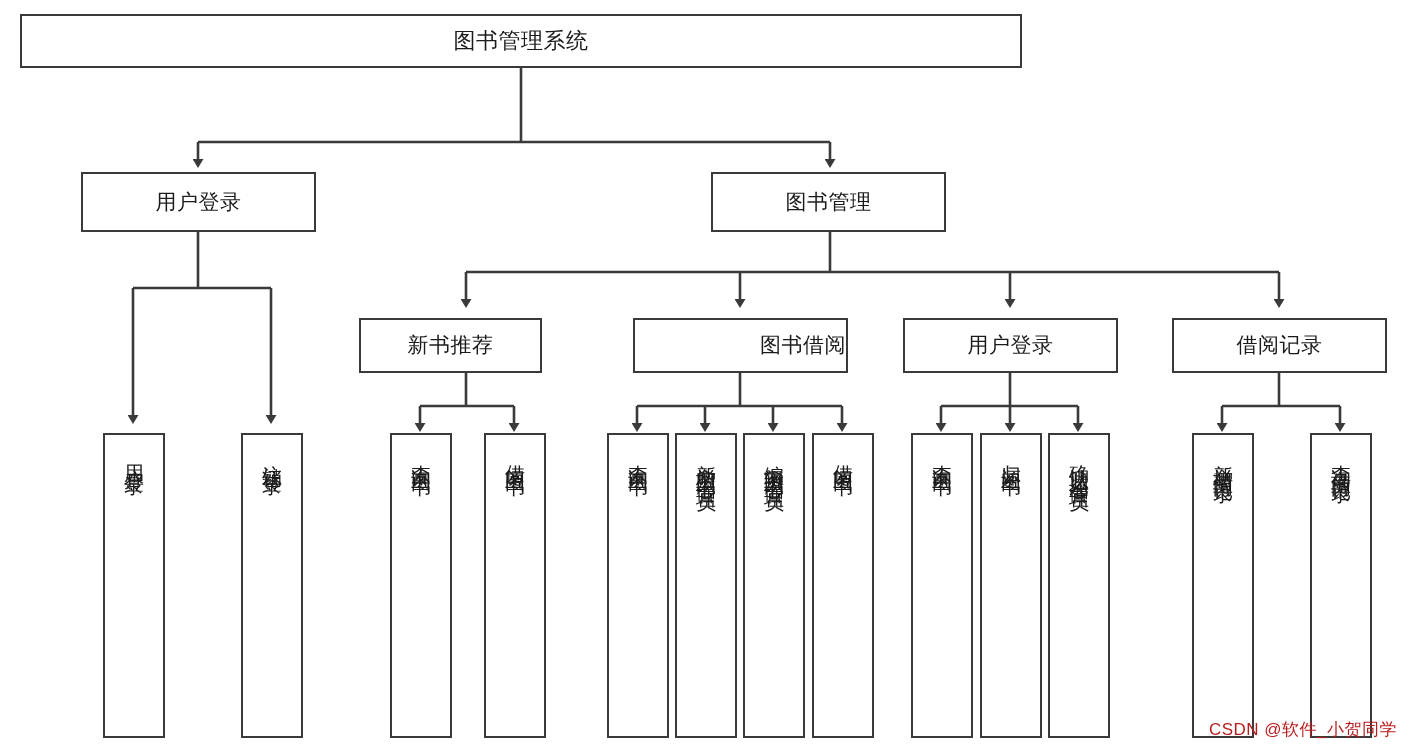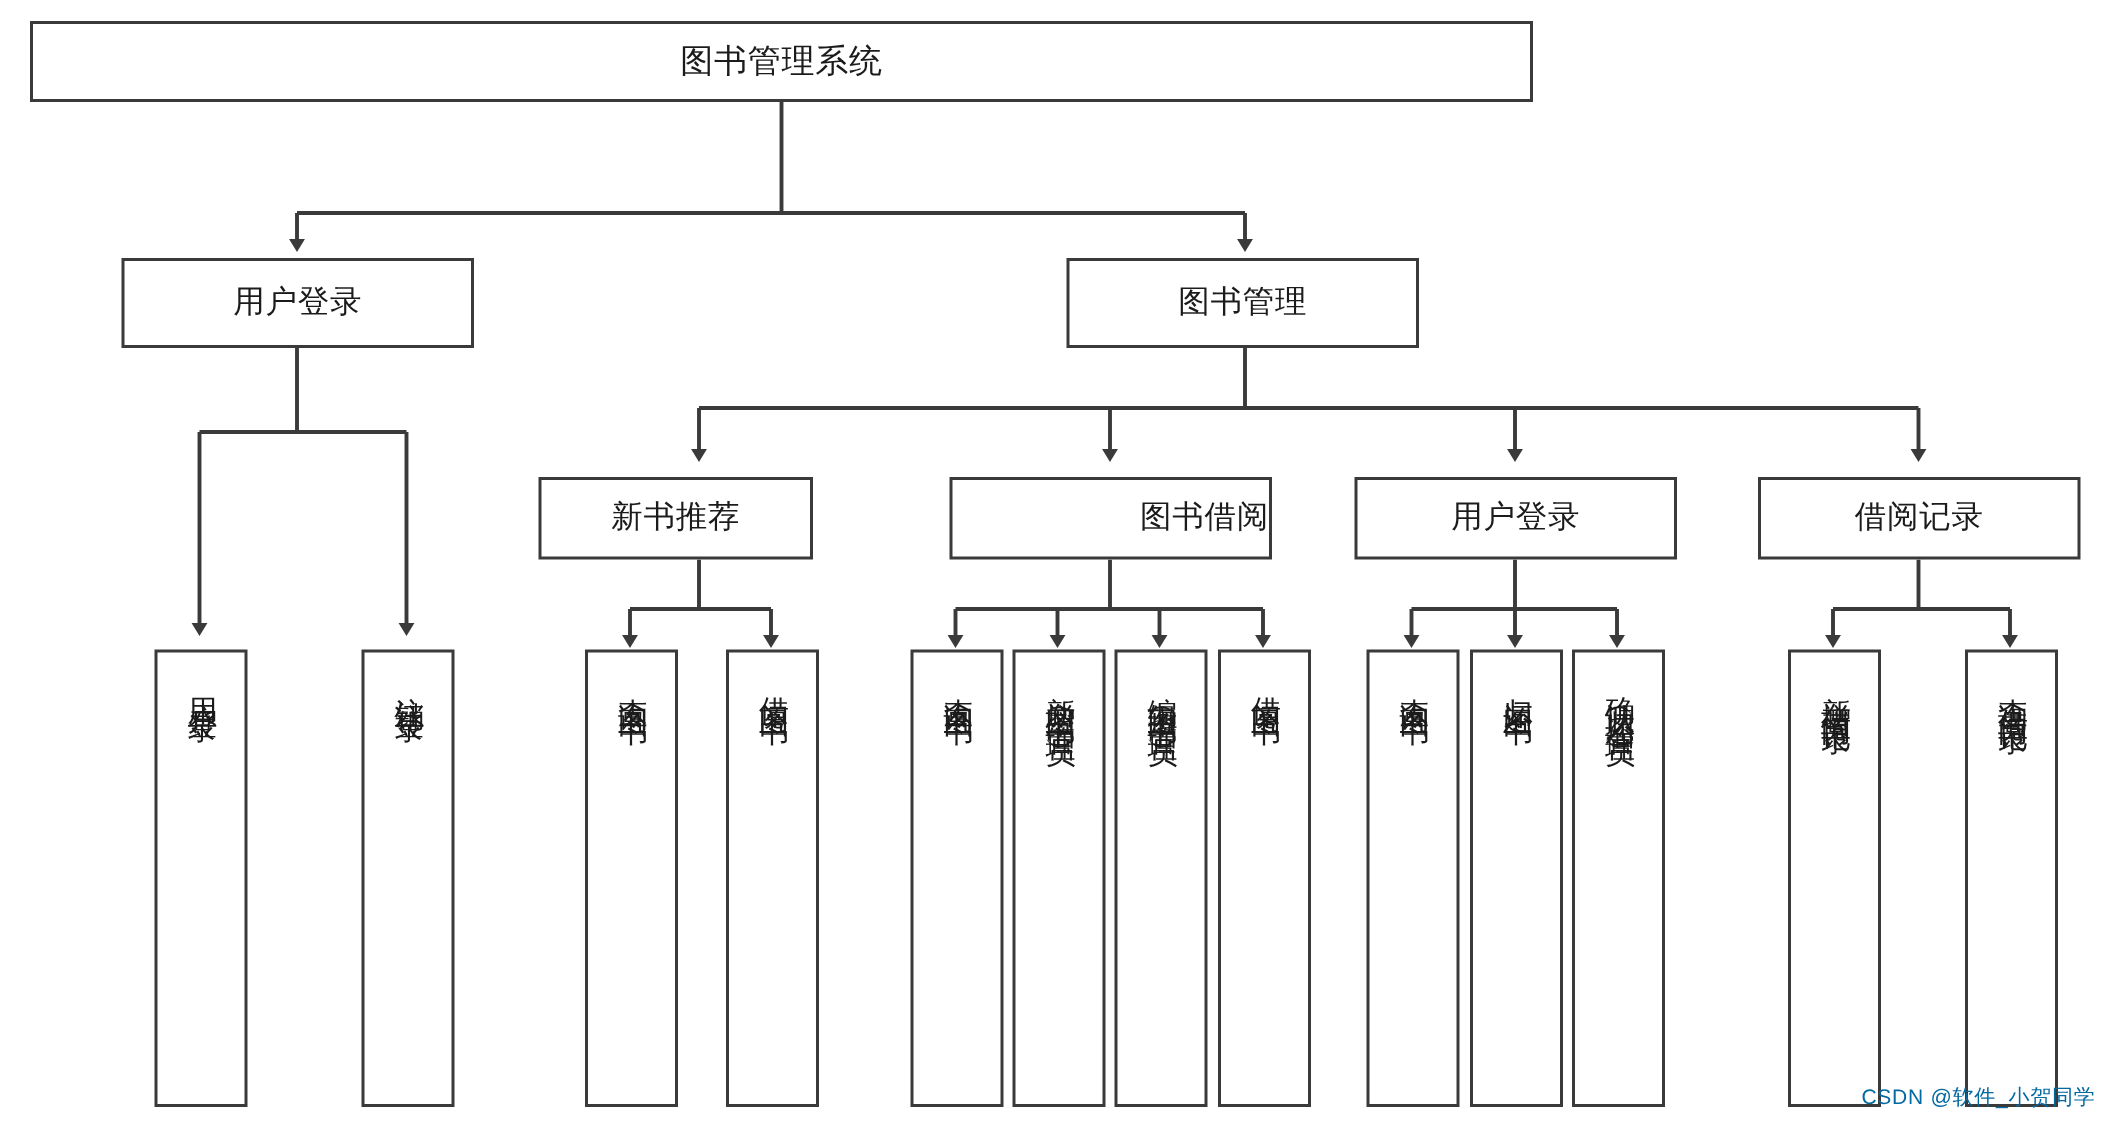--- a/index.html
+++ b/index.html
@@ -58,22 +58,22 @@
     max-height: 270px;
   }
   .node.root .label { font-size: 22px; }
   .node.lvl2 .label { font-size: 21px; }
   .node.lvl3 .label { font-size: 21px; }
 
   .watermark {
     position: absolute;
     right: 8px;
     bottom: 6px;
-    font-size: 14px;
-    color: #0369a1;
+    font-size: 17px;
+    color: #b91c1c;
     letter-spacing: 0.5px;
     white-space: nowrap;
   }
 </style>
 </head>
 <body>
 
 <div id="canvas">
 
   <svg class="wires" viewBox="0 0 1405 747">

